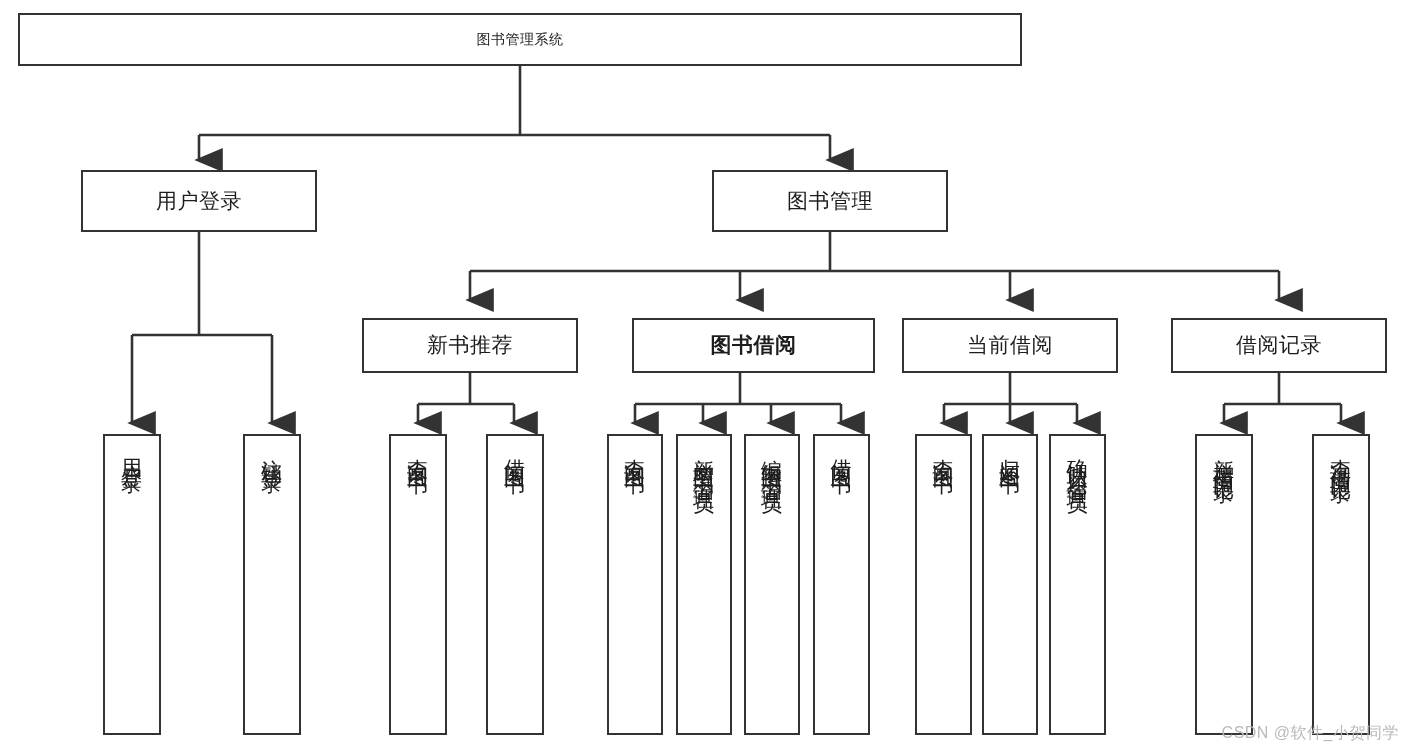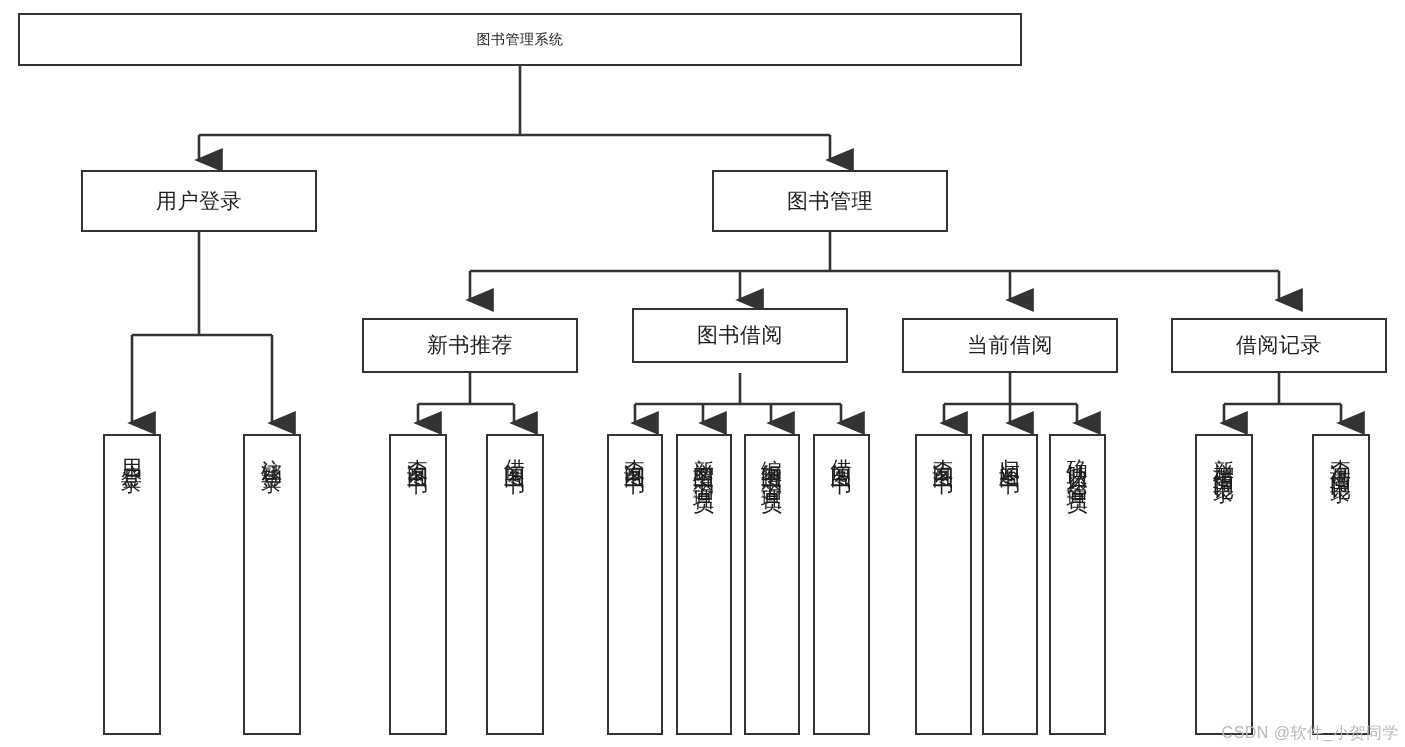--- a/index.html
+++ b/index.html
@@ -118,21 +118,21 @@
   </div>
 
   <div class="node horiz" style="left:712px;top:170px;width:236px;height:62px;">
     <span class="lbl">图书管理</span>
   </div>
 
   <div class="node horiz" style="left:362px;top:318px;width:216px;height:55px;">
     <span class="lbl">新书推荐</span>
   </div>
 
-  <div class="node horiz" style="left:632px;top:308px;width:216px;height:55px;">
+  <div class="node horiz" style="left:632px;top:318px;width:243px;height:55px;font-weight:bold;">
     <span class="lbl">图书借阅</span>
   </div>
 
   <div class="node horiz" style="left:902px;top:318px;width:216px;height:55px;">
     <span class="lbl">当前借阅</span>
   </div>
 
   <div class="node horiz" style="left:1171px;top:318px;width:216px;height:55px;">
     <span class="lbl">借阅记录</span>
   </div>

